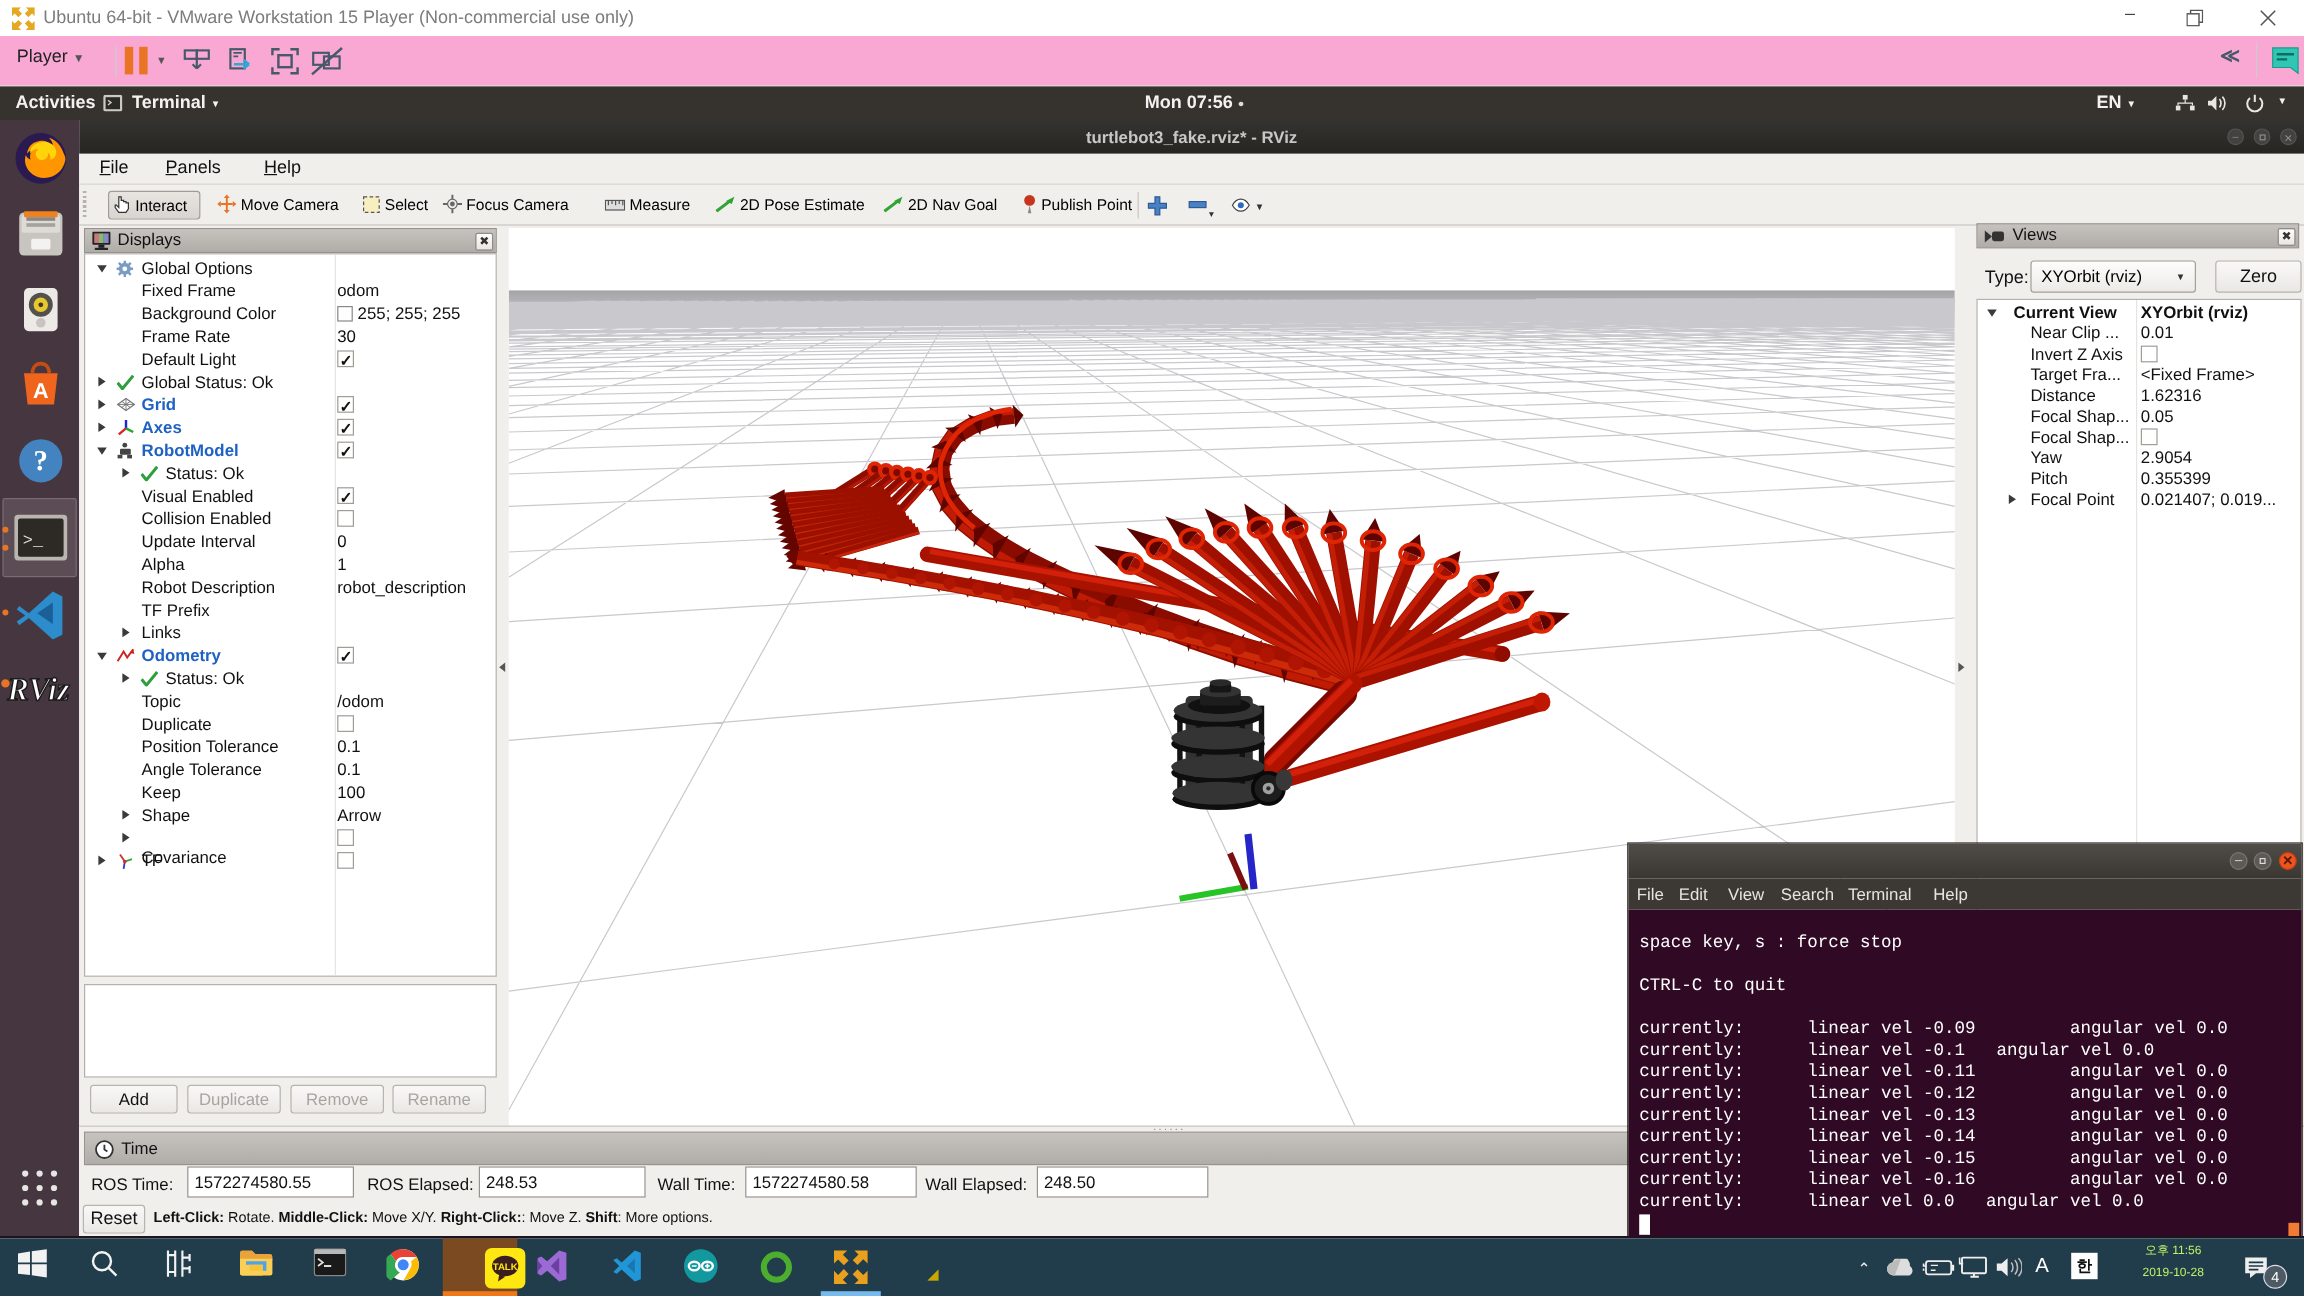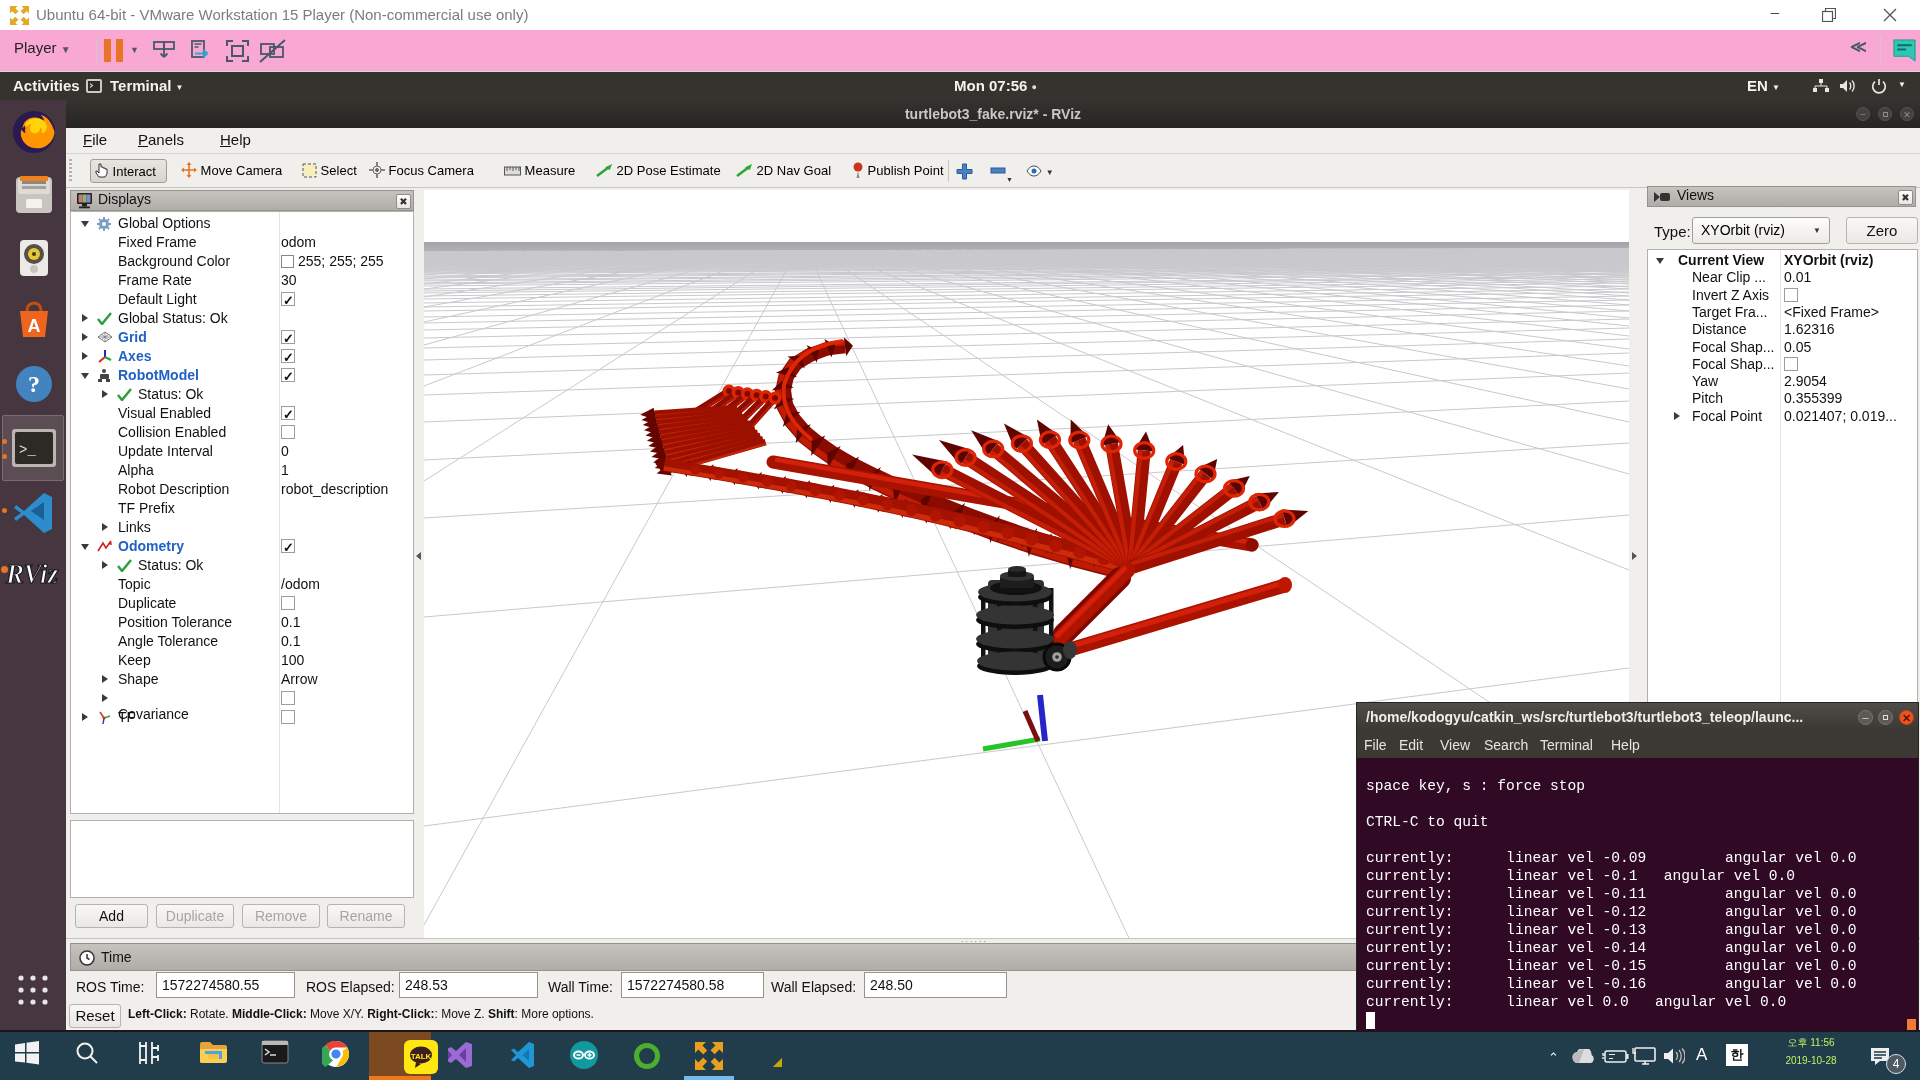--- a/index.html
+++ b/index.html
@@ -794,21 +794,20 @@
       <span class="abs" style="left:472px;top:7px">Wall Time:</span>
       <div class="inbox" style="left:545px;top:0px;width:143px">1572274580.58</div>
       <span class="abs" style="left:695px;top:7px">Wall Elapsed:</span>
       <div class="inbox" style="left:788px;top:0px;width:143px">248.50</div>
     </div>
     <div class="btn" style="left:3px;top:904px;width:52px;height:24px;line-height:22px;font-size:15px;border-radius:3px">Reset</div>
     <div class="abs" style="left:62px;top:907px;font-size:12px;color:#111"><b>Left-Click:</b> Rotate. <b>Middle-Click:</b> Move X/Y. <b>Right-Click:</b>: Move Z. <b>Shift</b>: More options.</div>
   </div>
 <div class="abs" id="term">
     <div class="abs" style="left:0;top:0;width:561px;height:29px;background:linear-gradient(#504c48,#3a3631);color:#f0eeeb;font-weight:bold;font-size:14px;line-height:29px">
-      <span style="position:absolute;left:9px">/home/kodogyu/catkin_ws/src/turtlebot3/turtlebot3_teleop/launc...</span>
       <div class="abs" style="left:501px;top:7px;width:15px;height:15px;border-radius:50%;background:#5d5954;border:1px solid #777;color:#ddd;font-size:11px;line-height:13px;text-align:center;font-weight:normal">–</div>
       <div class="abs" style="left:521px;top:7px;width:15px;height:15px;border-radius:50%;background:#5d5954;border:1px solid #777">
         <div style="position:absolute;left:4px;top:4px;width:5px;height:5px;border:1px solid #ddd"></div>
       </div>
       <div class="abs" style="left:542px;top:7px;width:15px;height:15px;border-radius:50%;background:#e95420;border:1px solid #c64012;color:#5a1600;font-size:11px;line-height:14px;text-align:center;font-weight:bold">✕</div>
     </div>
     <div class="abs" style="left:0;top:29px;width:561px;height:26px;background:#3c3834;color:#e6e4e1;font-size:14px;line-height:26px">
       <span style="position:absolute;left:7px">File</span>
       <span style="position:absolute;left:42px">Edit</span>
       <span style="position:absolute;left:83px">View</span>

